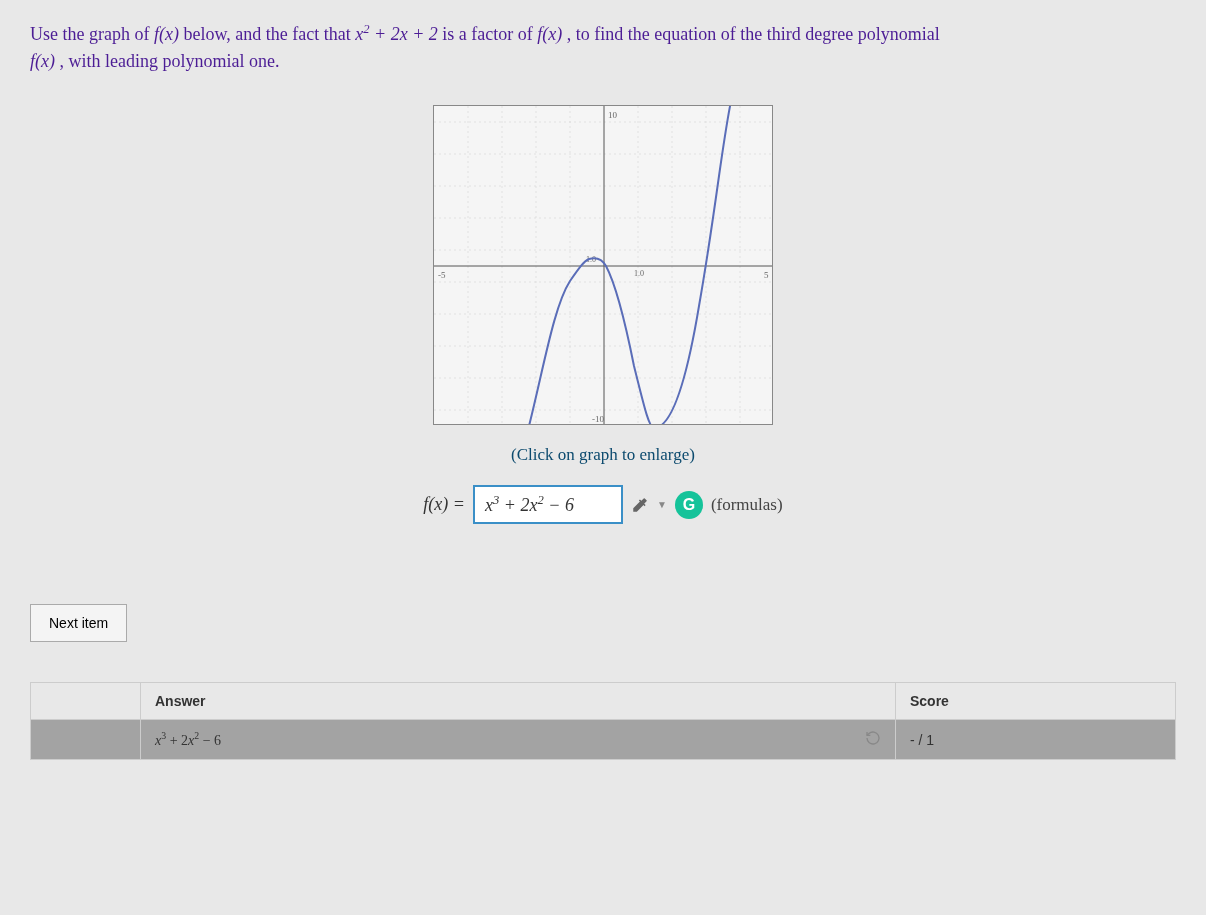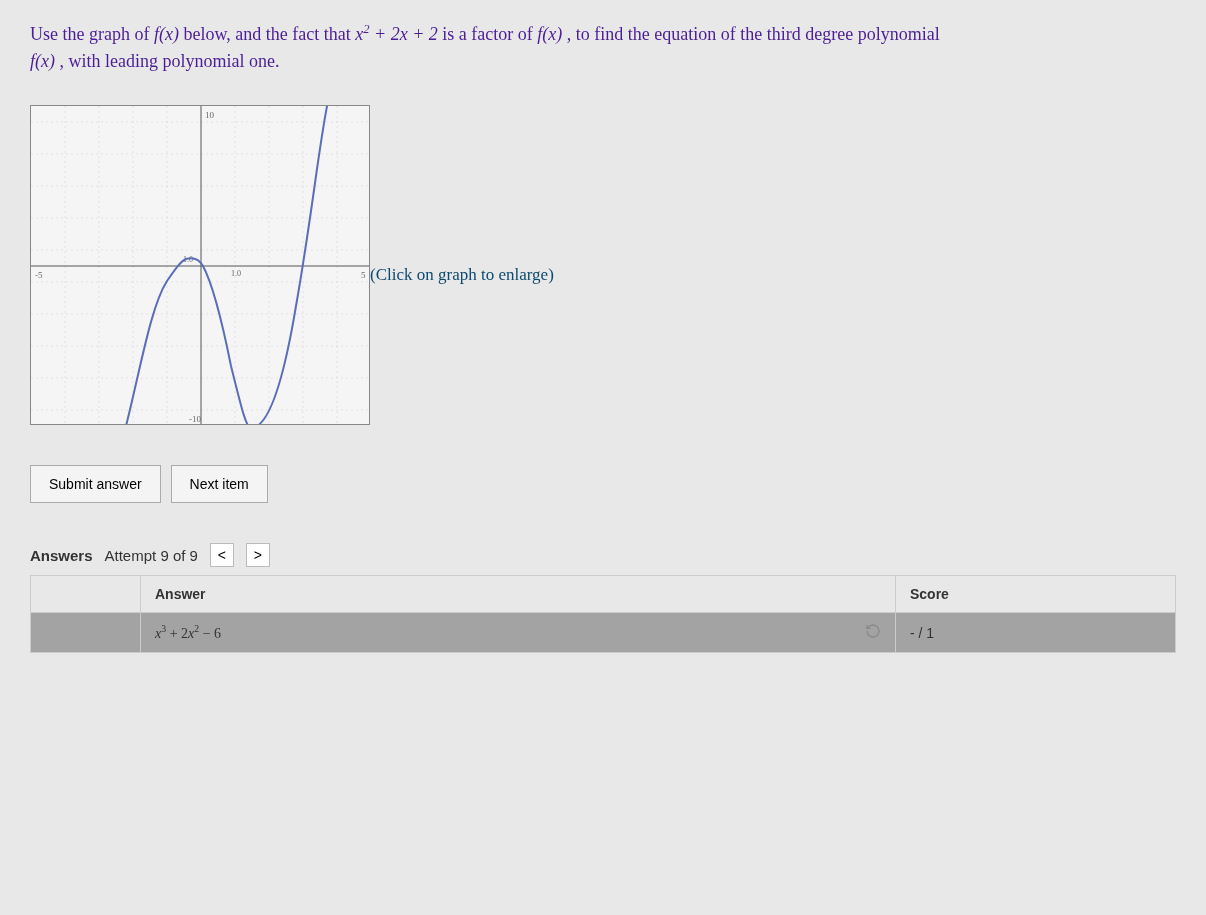--- a/index.html
+++ b/index.html
@@ -12,21 +12,21 @@
     }
     .question-text {
       font-size: 18px;
       line-height: 1.5;
       margin-bottom: 30px;
       color: #4c1d95;
     }
     .math { font-style: italic; }
     .chart-area {
       display: flex;
-      flex-direction: row;
+      flex-direction: column;
       align-items: center;
       margin: 20px 0 40px 0;
     }
     .chart-box {
       width: 340px;
       height: 320px;
       border: 1px solid #888;
       background: #f5f5f5;
       position: relative;
       overflow: hidden;
@@ -190,34 +190,39 @@
                C 162,151 168,153 172,160
                C 180,175 190,210 200,260
                C 210,300 215,322 220,322
                C 240,322 255,260 265,200
                C 272,160 278,120 285,70
                C 290,35 294,10 297,-5" fill="none" stroke="#5a6db8" stroke-width="2"></path>
     </svg>
   </div>
   <div class="chart-caption">(Click on graph to enlarge)</div>
 
+  <div class="answer-row">
+    <span class="answer-label"><i>f</i>(<i>x</i>) = </span>
+    <span class="answer-input"><i>x</i><sup>3</sup> + 2<i>x</i><sup>2</sup> − 6</span>
+    <span class="eyedropper-icon">
+      <svg viewBox="0 0 24 24" width="18" height="18" fill="currentColor">
+          <path d="M20.71 5.63l-2.34-2.34a1 1 0 0 0-1.41 0l-3.12 3.12-1.93-1.91-1.41 1.41 1.42 1.42L3 16.25V21h4.75l8.92-8.92 1.42 1.42 1.41-1.41-1.92-1.92 3.12-3.12a1 1 0 0 0 .01-1.42z"></path>
+        </svg>
+    </span>
+    <span style="font-size:10px;color:#888">▼</span>
+    <span class="grammarly-icon">G</span>
+    <span class="formulas-link">(formulas)</span>
+  </div>
 </div>
 
 <div class="button-row">
-  <button class="btn">Submit answer</button>
   <button class="btn">Next item</button>
 </div>
 
 <div class="answers-section">
-  <div class="answers-header">
-    <strong>Answers</strong>
-    <span>Attempt 9 of 9</span>
-    <button class="nav-btn">&lt;</button>
-    <button class="nav-btn">&gt;</button>
-  </div>
   <table class="answers-table">
     <thead>
       <tr>
         <th class="first-col"></th>
         <th>Answer</th>
         <th class="score-col">Score</th>
       </tr>
     </thead>
     <tbody>
       <tr>

